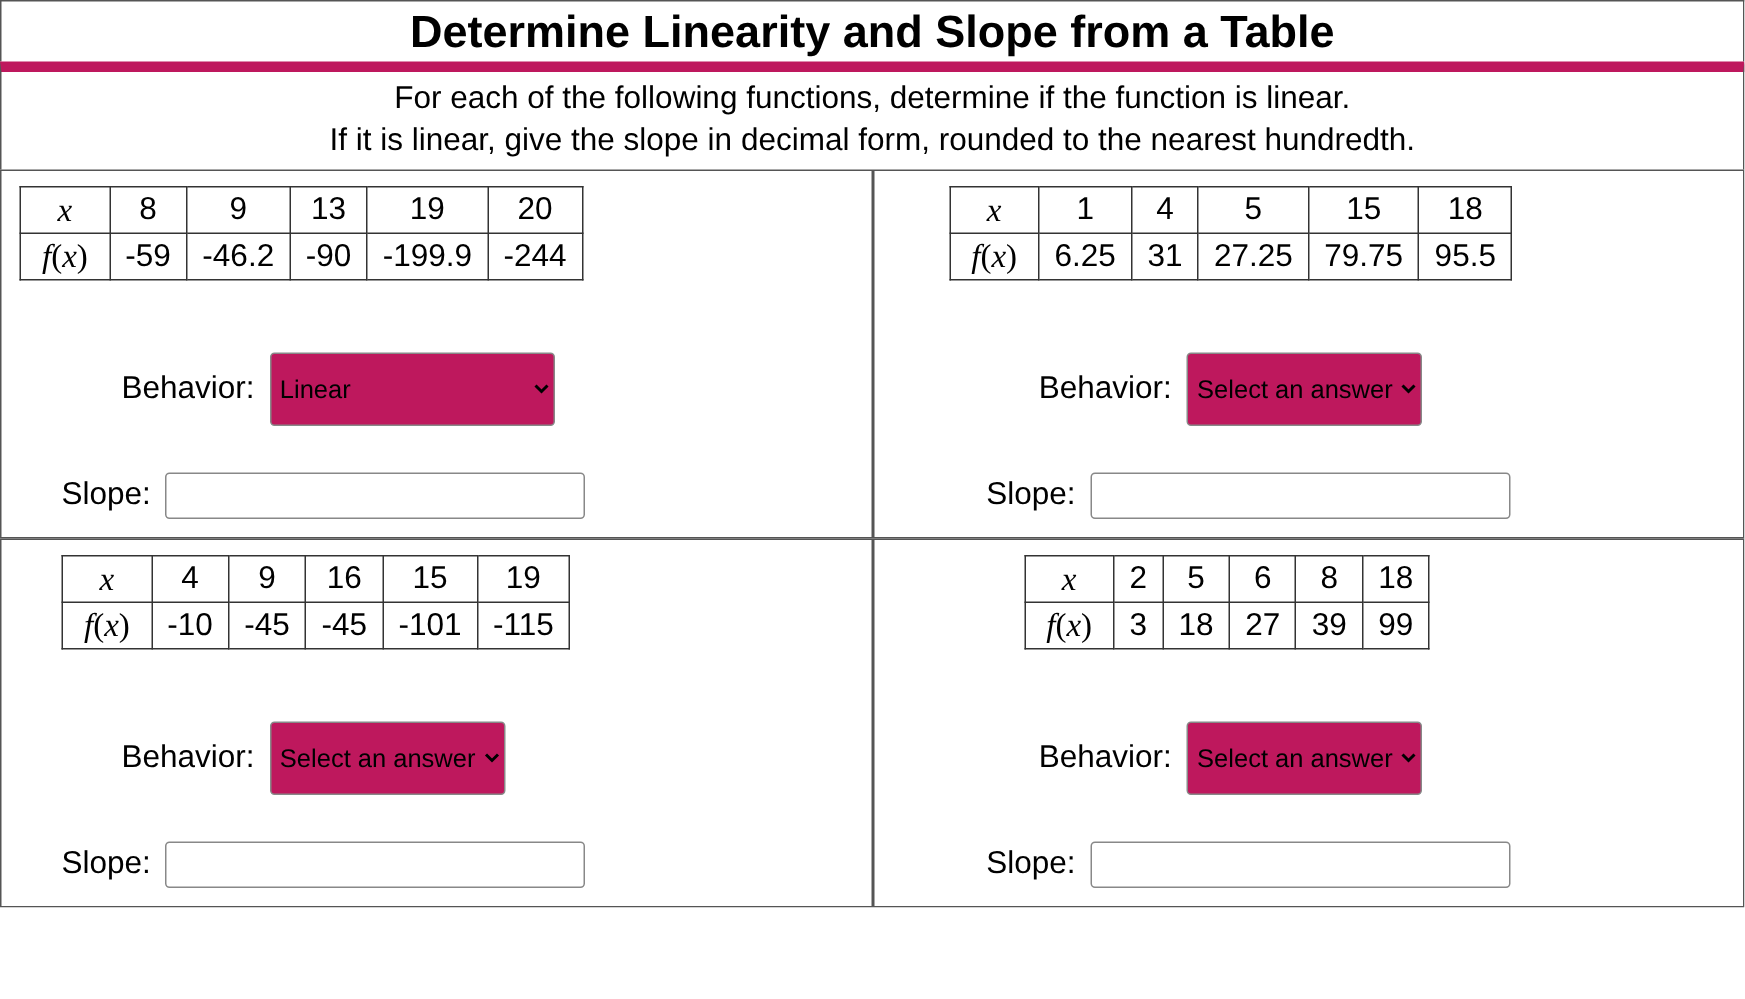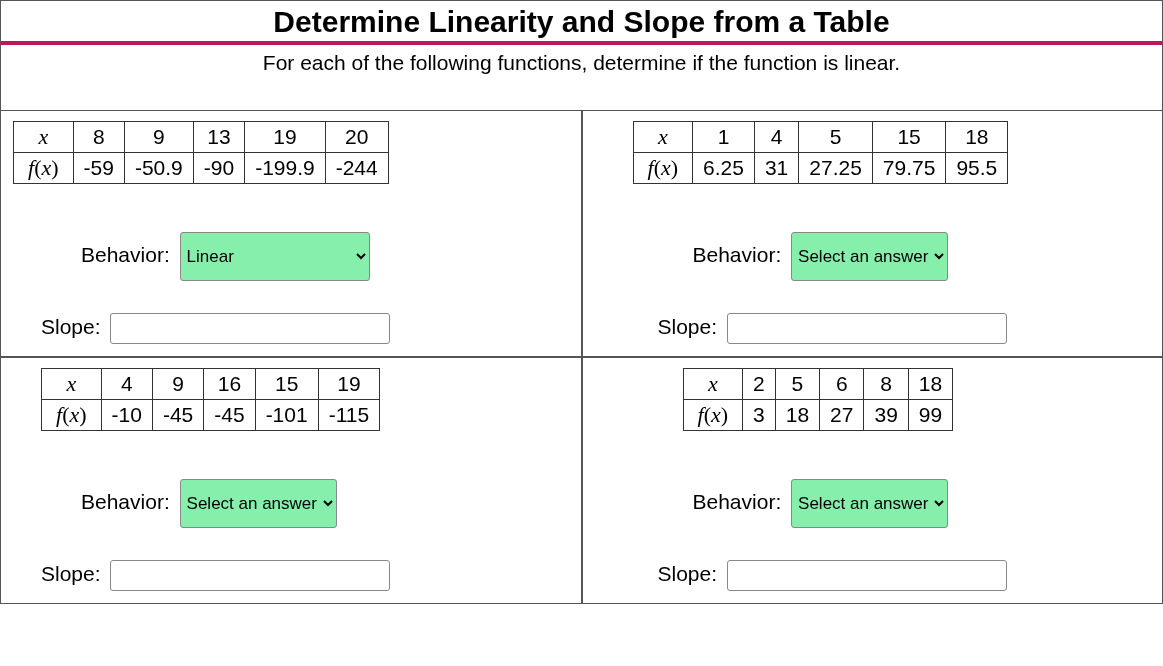--- a/index.html
+++ b/index.html
@@ -17,21 +17,21 @@
       font-weight: bold;
       font-size: 30px;
       border: 1px solid #555;
       border-bottom: none;
       padding: 4px 0 2px 0;
     }
     .instructions {
       text-align: center;
       font-size: 21px;
       border: 1px solid #555;
-      border-top: 4px solid #be185d;
+      border-top: 7px solid #be185d;
       border-bottom: none;
       padding: 4px 0;
       line-height: 1.35;
     }
     .grid {
       display: grid;
       grid-template-columns: 1fr 1fr;
       grid-template-rows: auto auto;
     }
     .cell {
@@ -72,21 +72,21 @@
       margin-left: 30px;
       margin-top: 18px;
       margin-bottom: 0;
     }
     select {
       font-size: 17px;
       font-family: inherit;
       padding: 13px 2px;
       border: 1px solid #888;
       border-radius: 3px;
-      background: #86efac;
+      background: #be185d;
     }
     input[type="text"] {
       font-size: 18px;
       padding: 4px 6px;
       width: 280px;
       border: 1px solid #888;
       border-radius: 3px;
       box-sizing: border-box;
     }
     .label-text {
@@ -97,40 +97,40 @@
   </style>
 </head>
 <body>
 
 <div class="outer">
 
   <div class="title-row">Determine Linearity and Slope from a Table</div>
 
   <div class="instructions">
     <span>For each of the following functions, determine if the function is linear.</span><br>
-    <br>
+    <span>If it is linear, give the slope in decimal form, rounded to the nearest hundredth.</span><br>
   </div>
 
   <div class="grid">
 
     <div class="cell">
       <table class="data-table">
         <tbody>
             <tr>
           <td class="head">x</td>
           <td>8</td>
           <td>9</td>
           <td>13</td>
           <td>19</td>
           <td>20</td>
         </tr>
         <tr>
           <td class="head"><span class="fx"><span class="f">f</span><span class="paren">(</span>x<span class="paren">)</span></span></td>
           <td>-59</td>
-          <td>-50.9</td>
+          <td>-46.2</td>
           <td>-90</td>
           <td>-199.9</td>
           <td>-244</td>
         </tr>
       </tbody>
         </table>
       <div class="row-label">
         <span class="label-text">Behavior:</span>
         <select style="width:190px;">
           <option>Linear</option>

